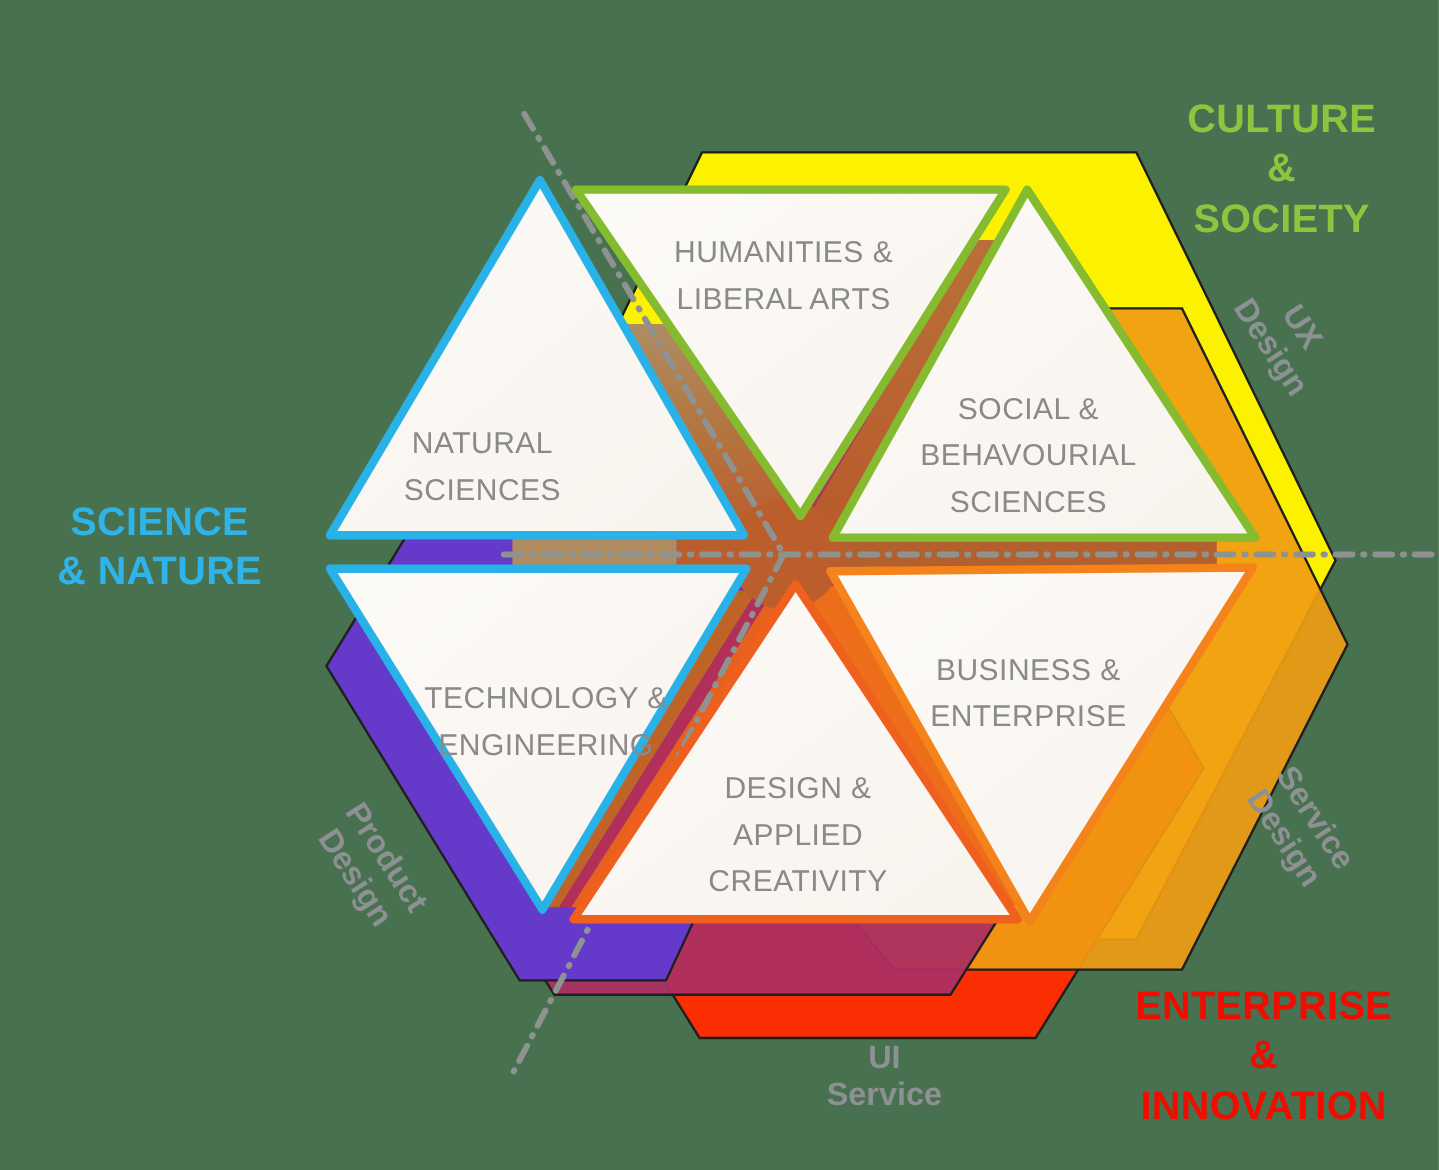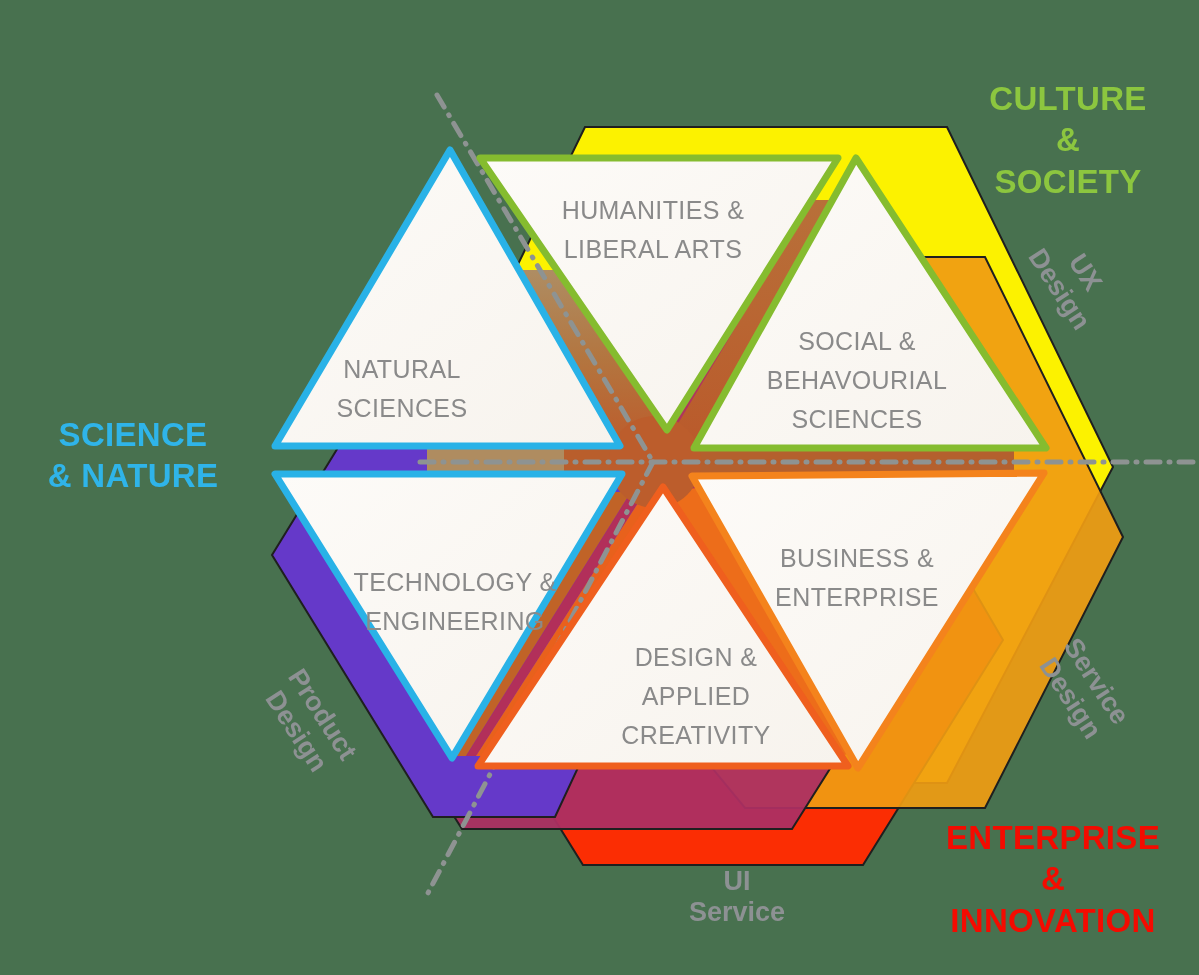--- a/index.html
+++ b/index.html
@@ -96,21 +96,21 @@
 
   <div class="lbl sector-lbl" style="left:402px;top:389px;">NATURAL
 SCIENCES</div>
   <div class="lbl sector-lbl" style="left:653px;top:230px;">HUMANITIES &amp;
 LIBERAL ARTS</div>
   <div class="lbl sector-lbl" style="left:857px;top:380px;">SOCIAL &amp;
 BEHAVOURIAL
 SCIENCES</div>
   <div class="lbl sector-lbl" style="left:455px;top:558px;margin-top:44px;">TECHNOLOGY &amp;
 ENGINEERING</div>
-  <div class="lbl sector-lbl" style="left:696px;top:696px;">DESIGN &amp;
+  <div class="lbl sector-lbl" style="left:665px;top:696px;">DESIGN &amp;
 APPLIED
 CREATIVITY</div>
   <div class="lbl sector-lbl" style="left:857px;top:578px;">BUSINESS &amp;
 ENTERPRISE</div>
 
   <div class="lbl domain-lbl domain-science" style="left:133px;top:455px;">SCIENCE
 &amp; NATURE</div>
   <div class="lbl domain-lbl domain-culture" style="left:1068px;top:140px;">CULTURE &amp;
 SOCIETY</div>
   <div class="lbl domain-lbl domain-enterprise" style="left:1053px;top:879px;">ENTERPRISE

